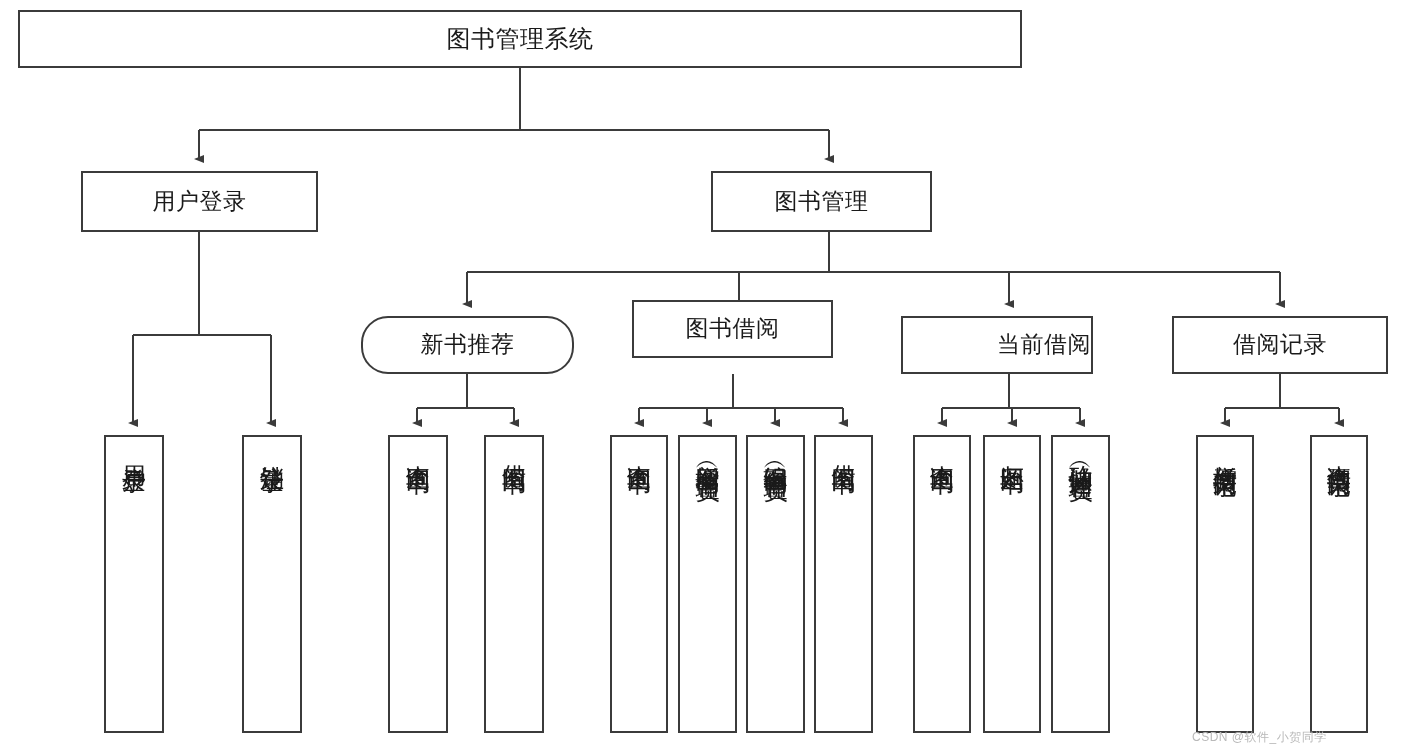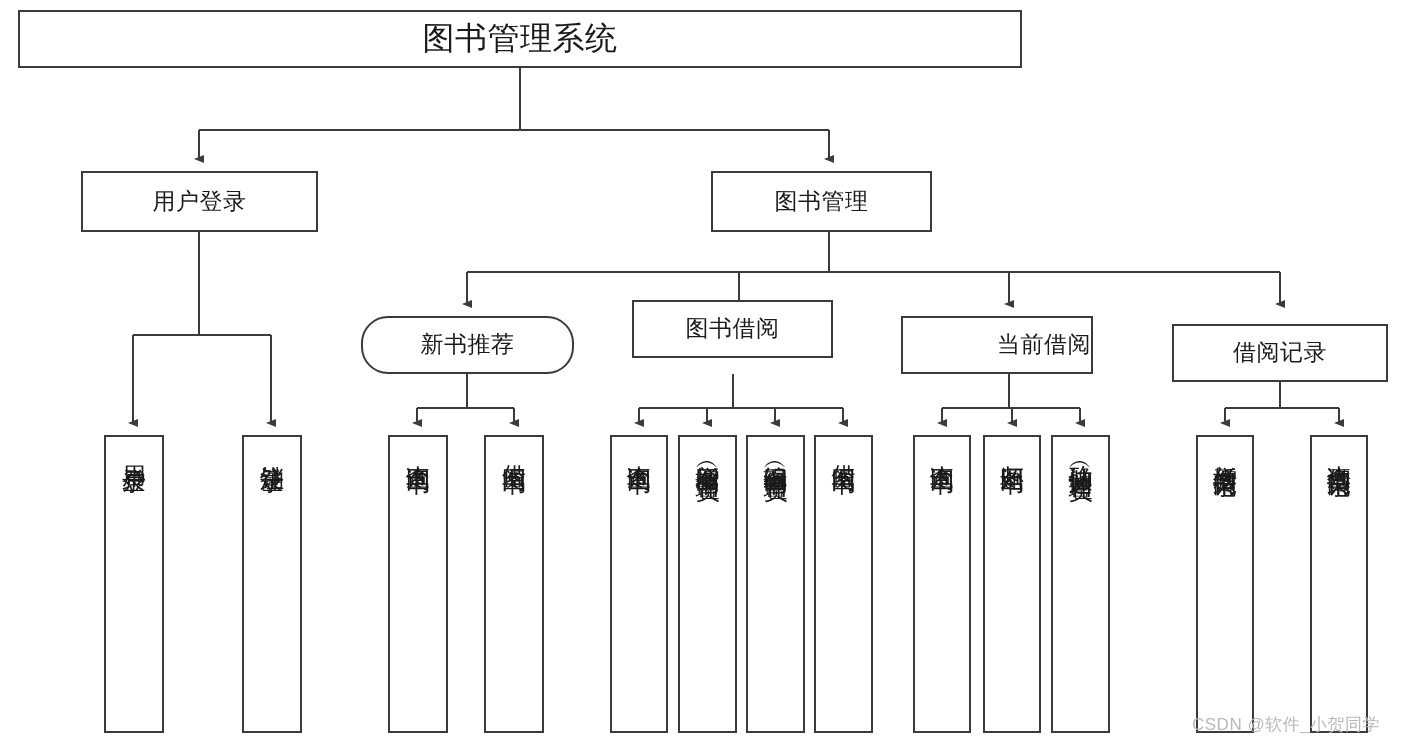--- a/index.html
+++ b/index.html
@@ -41,43 +41,44 @@
     text-align: center;
     line-height: 1.12;
     letter-spacing: 0.5px;
     white-space: pre-wrap;
   }
   
   .node.horiz .label {
     font-size: 23px;
   }
   .node.root .label {
-    font-size: 32px;
+    font-size: 24px;
   }
   
   .node.vert {
     align-items: flex-start;
     justify-content: center;
     padding-top: 9px;
   }
   .node.vert .label {
     writing-mode: vertical-rl;
     text-orientation: upright;
     font-size: 24px;
     line-height: 1.0;
     letter-spacing: 2px;
     white-space: nowrap;
   }
   .watermark {
     position: absolute;
     color: #b9b9b9;
-    font-size: 17px;
+    font-size: 12px;
     letter-spacing: 0.5px;
     white-space: nowrap;
     user-select: none;
+    margin-top: 16px;
   }
 </style>
 </head>
 <body>
 
 <div id="canvas">
 
   <svg id="wires" viewBox="0 0 1405 747" xmlns="http://www.w3.org/2000/svg">
     <defs>
       <marker id="arrow" markerWidth="10" markerHeight="10" refX="5" refY="5" orient="auto" markerUnits="userSpaceOnUse">
@@ -134,21 +135,21 @@
 
   <div class="node horiz" id="node-new-book-recommend" style="left: 361px; top: 316px; width: 213px; height: 58px; border-radius: 27px;">
     <span class="label">新书推荐</span>
   </div>
   <div class="node horiz" id="node-book-borrow" style="left: 632px; top: 300px; width: 201px; height: 58px;">
     <span class="label">图书借阅</span>
   </div>
   <div class="node horiz" id="node-current-borrow" style="left: 901px; top: 316px; width: 192px; height: 58px; justify-content: flex-end;">
     <span class="label">当前借阅</span>
   </div>
-  <div class="node horiz" id="node-borrow-record" style="left: 1172px; top: 324px; width: 216px; height: 58px;">
+  <div class="node horiz" id="node-borrow-record" style="left: 1172px; top: 316px; width: 216px; height: 58px;">
     <span class="label">借阅记录</span>
   </div>
 
   <div id="leaf-host">
       <div class="node vert" style="left: 104px; top: 435px; width: 60px; height: 298px;">
         <span class="label">用户登录</span>
       </div>
       <div class="node vert" style="left: 242px; top: 435px; width: 60px; height: 298px;">
         <span class="label">注销登录</span>
       </div>

